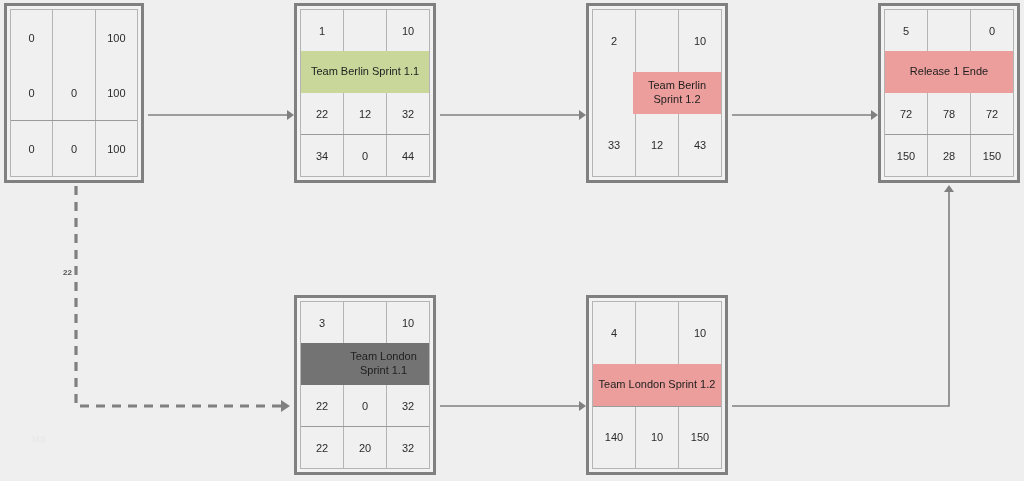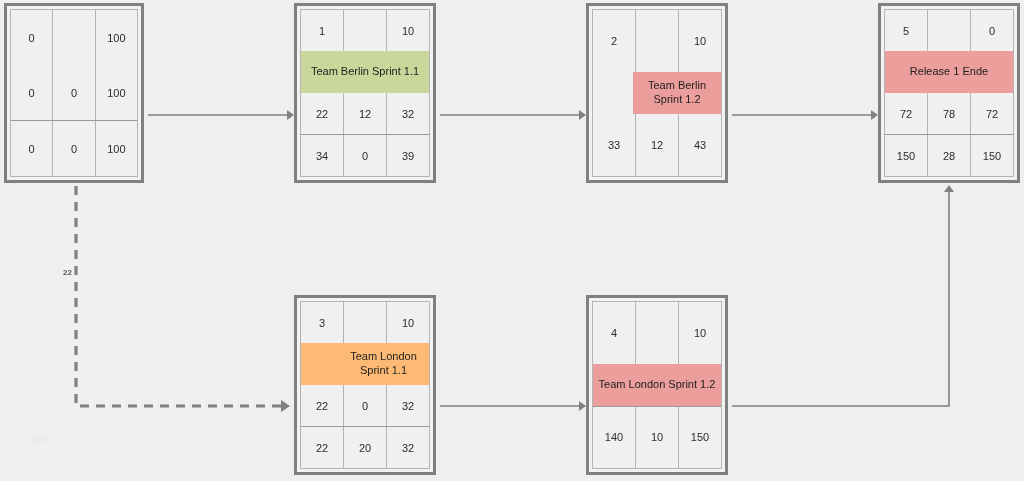--- a/index.html
+++ b/index.html
@@ -180,21 +180,21 @@
         <div class="header-cell">Team Berlin Sprint 1.1</div>
       </div>
       <div class="row">
         <div class="cell">22</div>
         <div class="cell">12</div>
         <div class="cell">32</div>
       </div>
       <div class="row row-sep">
         <div class="cell">34</div>
         <div class="cell">0</div>
-        <div class="cell">39</div>
+        <div class="cell">44</div>
       </div>
     </div>
   </div>
 
   <div class="node" style="left:586px; top:3px; width:142px; height:180px;">
     <div class="node-inner">
       <div class="row">
         <div class="cell">2</div>
         <div class="cell"></div>
         <div class="cell">10</div>
@@ -233,21 +233,21 @@
     </div>
   </div>
 
   <div class="node" style="left:294px; top:295px; width:142px; height:180px;">
     <div class="node-inner">
       <div class="row">
         <div class="cell">3</div>
         <div class="cell"></div>
         <div class="cell">10</div>
       </div>
-      <div class="row row-head" style="background:#fdba74;padding-left:37px;">
+      <div class="row row-head" style="background:#737373;padding-left:37px;">
         <div class="header-cell">Team London Sprint 1.1</div>
       </div>
       <div class="row">
         <div class="cell">22</div>
         <div class="cell">0</div>
         <div class="cell">32</div>
       </div>
       <div class="row row-sep">
         <div class="cell">22</div>
         <div class="cell">20</div>

